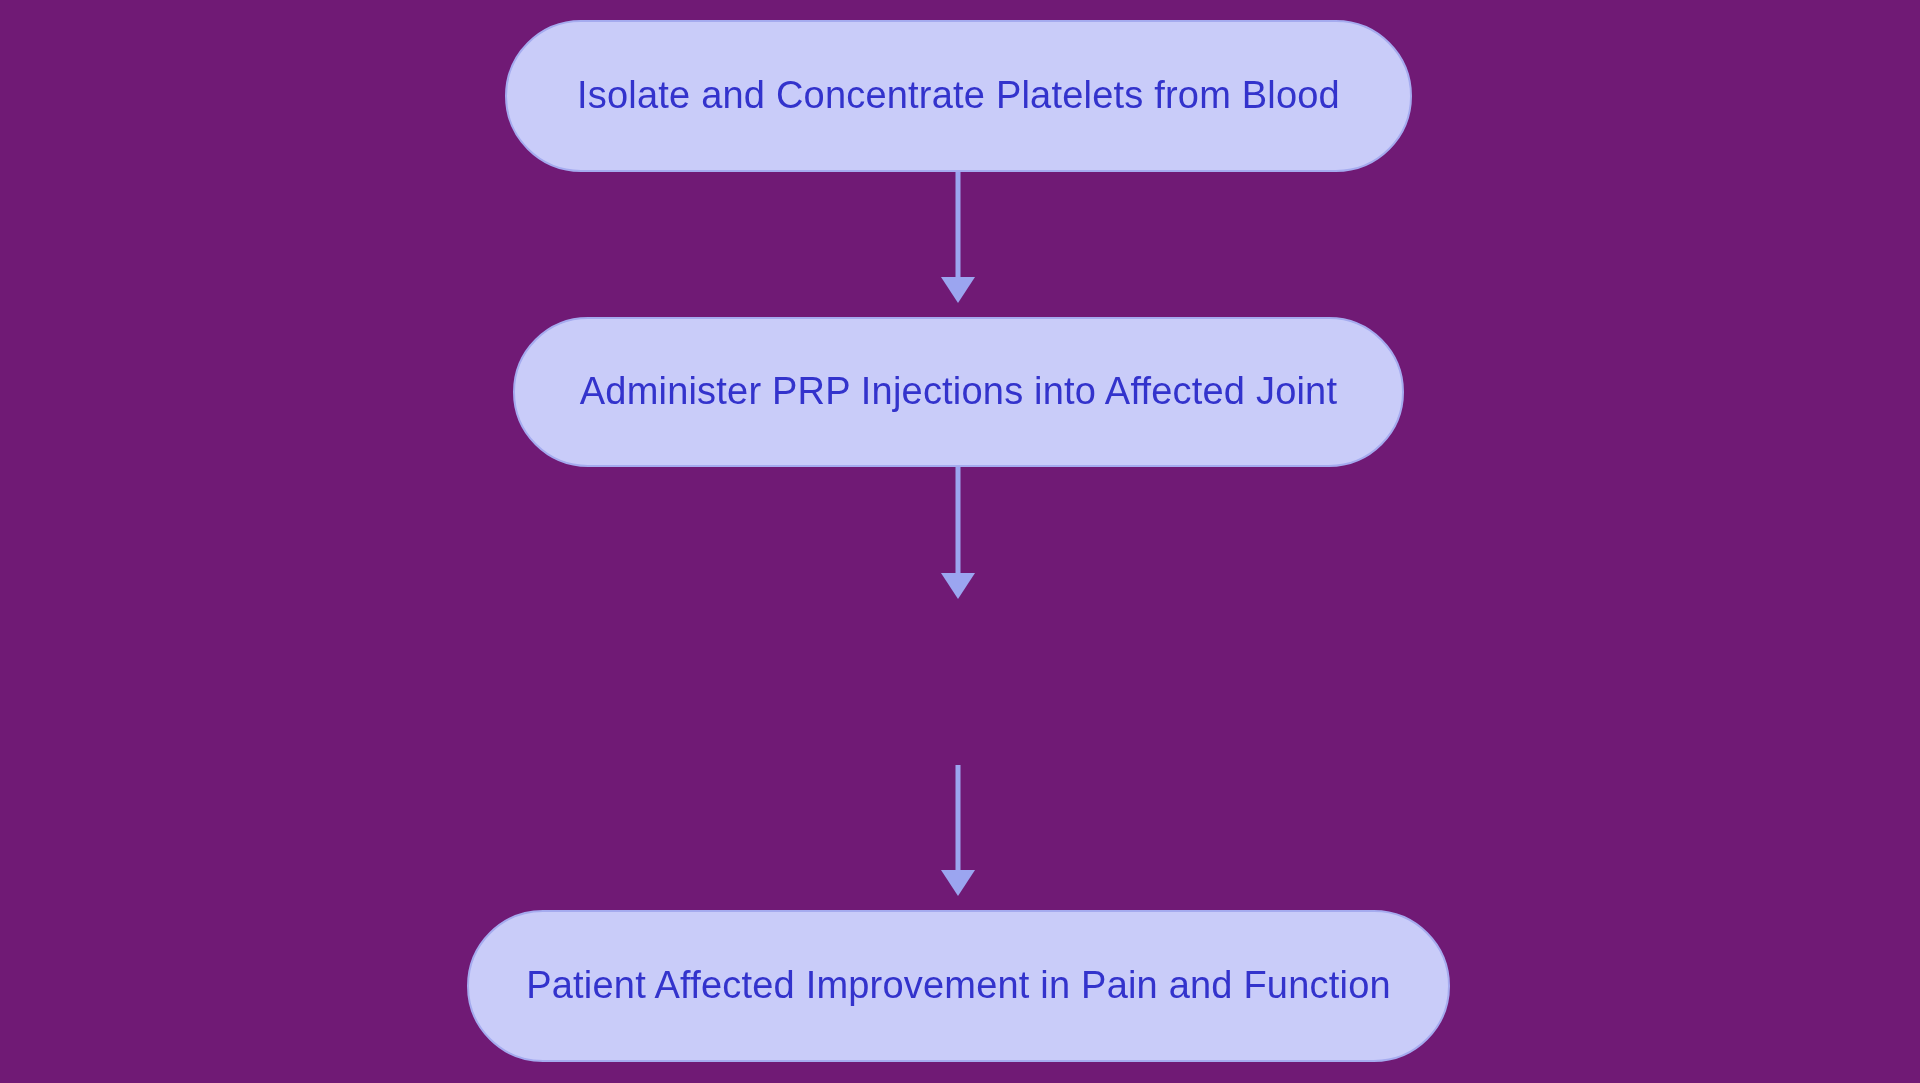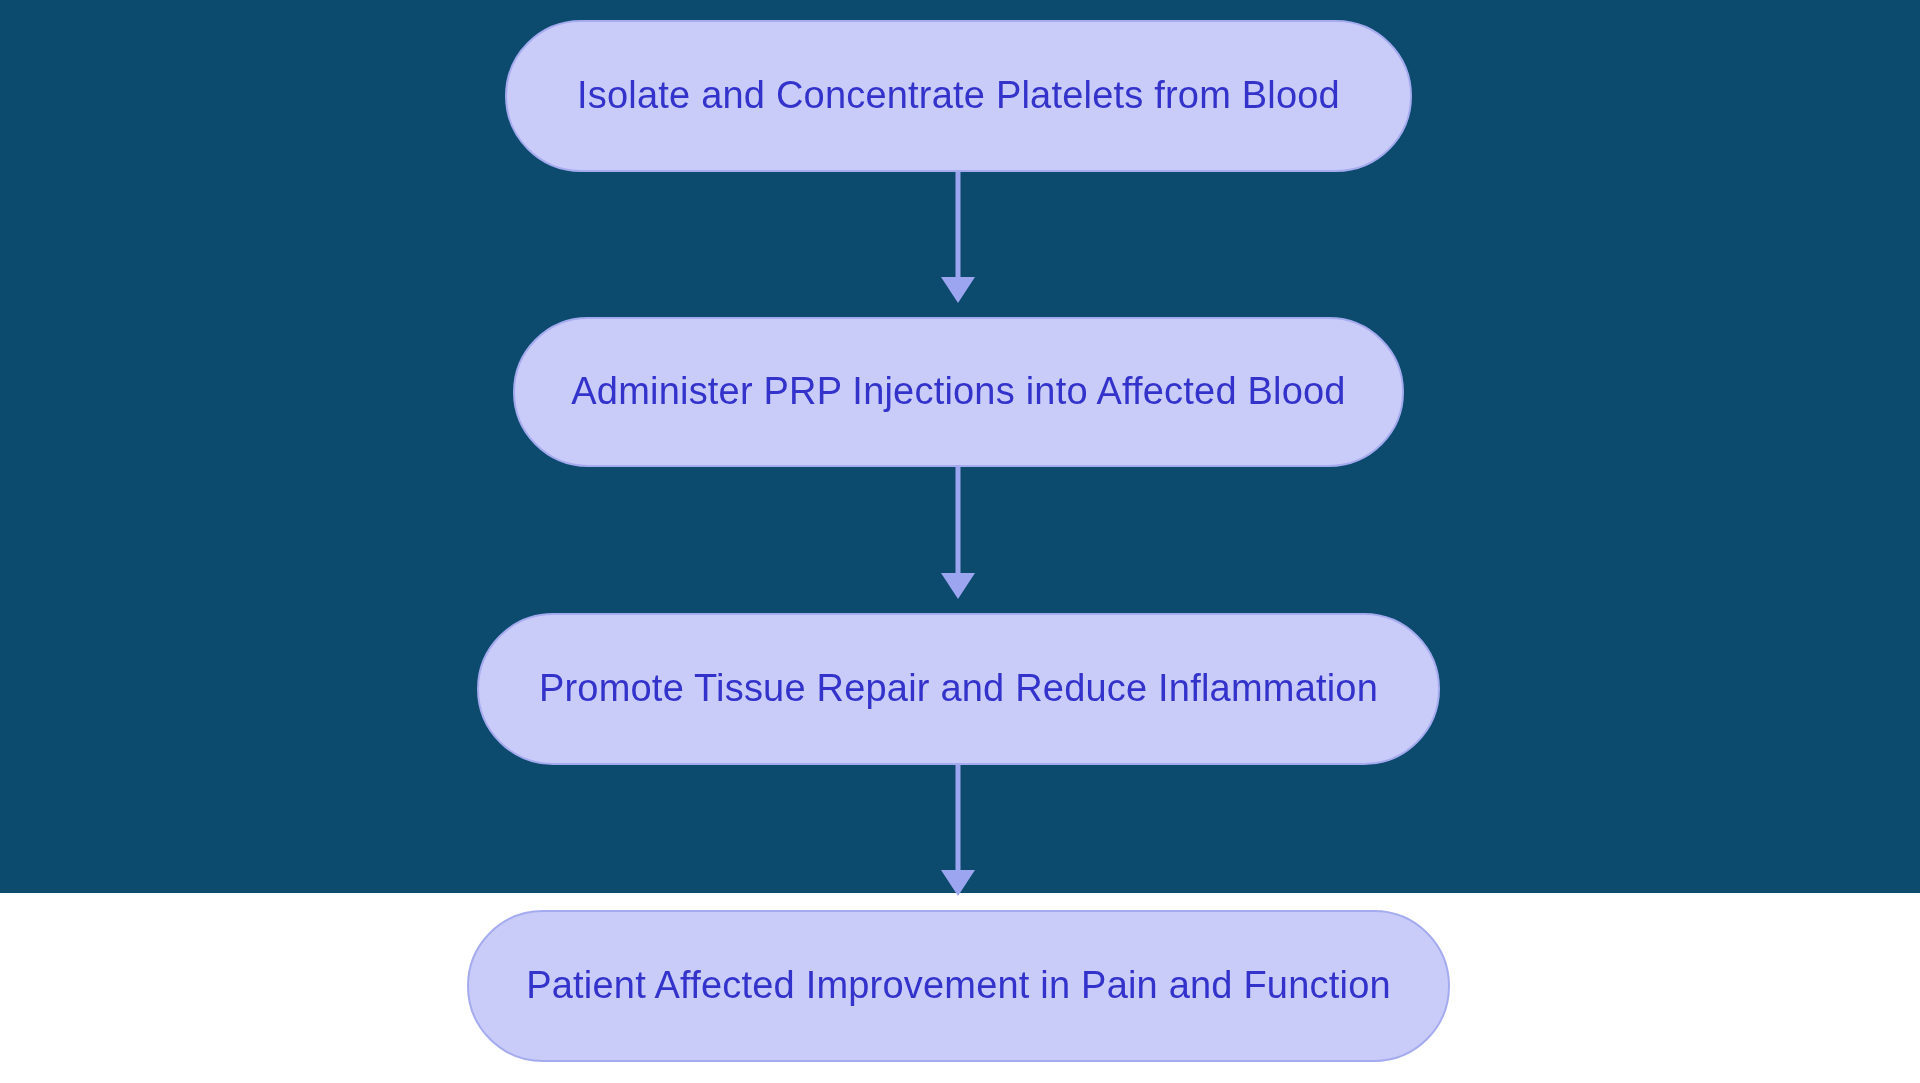--- a/index.html
+++ b/index.html
@@ -11,22 +11,22 @@
   body {
     width: 1920px;
     height: 1083px;
     font-family: "Liberation Sans", sans-serif;
     overflow: hidden;
   }
 
   #flowchart-canvas {
     position: relative;
     width: 1920px;
-    height: 893px;
-    background: #0c4a6e;
+    height: 1083px;
+    background: #701a75;
     text-decoration: underline;
   }
 
   
   .flow-node {
     position: absolute;
     box-sizing: border-box;
     background: #c9ccf9;
     border: 2px solid #a5abef;
     border-radius: 76px;
@@ -95,31 +95,28 @@
   <div class="flow-node" id="node-0">
     <span class="flow-node-label">Isolate and Concentrate Platelets from Blood</span>
   </div>
 
   <div class="flow-edge" id="edge-0">
     <div class="flow-edge-line"></div>
     <div class="flow-edge-head"></div>
   </div>
 
   <div class="flow-node" id="node-1">
-    <span class="flow-node-label">Administer PRP Injections into Affected Blood</span>
+    <span class="flow-node-label">Administer PRP Injections into Affected Joint</span>
   </div>
 
   <div class="flow-edge" id="edge-1">
     <div class="flow-edge-line"></div>
     <div class="flow-edge-head"></div>
   </div>
 
-  <div class="flow-node" id="node-2">
-    <span class="flow-node-label">Promote Tissue Repair and Reduce Inflammation</span>
-  </div>
 
   <div class="flow-edge" id="edge-2">
     <div class="flow-edge-line"></div>
     <div class="flow-edge-head"></div>
   </div>
 
   <div class="flow-node" id="node-3">
     <span class="flow-node-label">Patient Affected Improvement in Pain and Function</span>
   </div>
 

